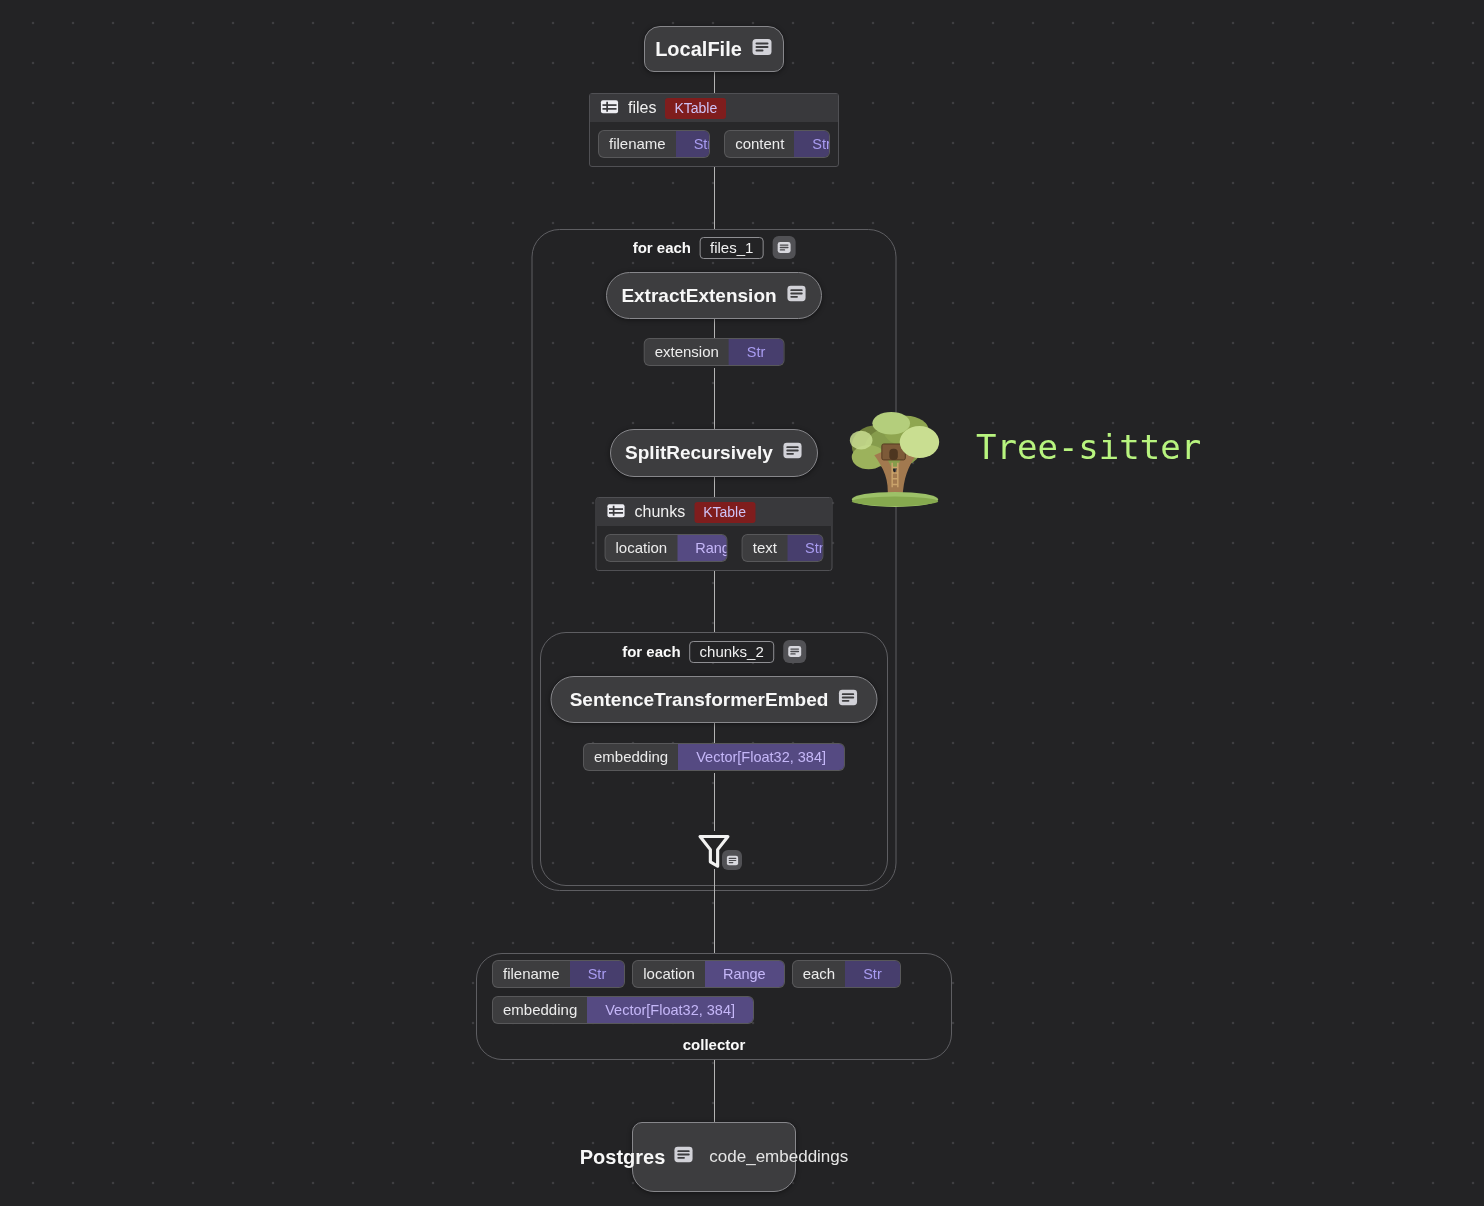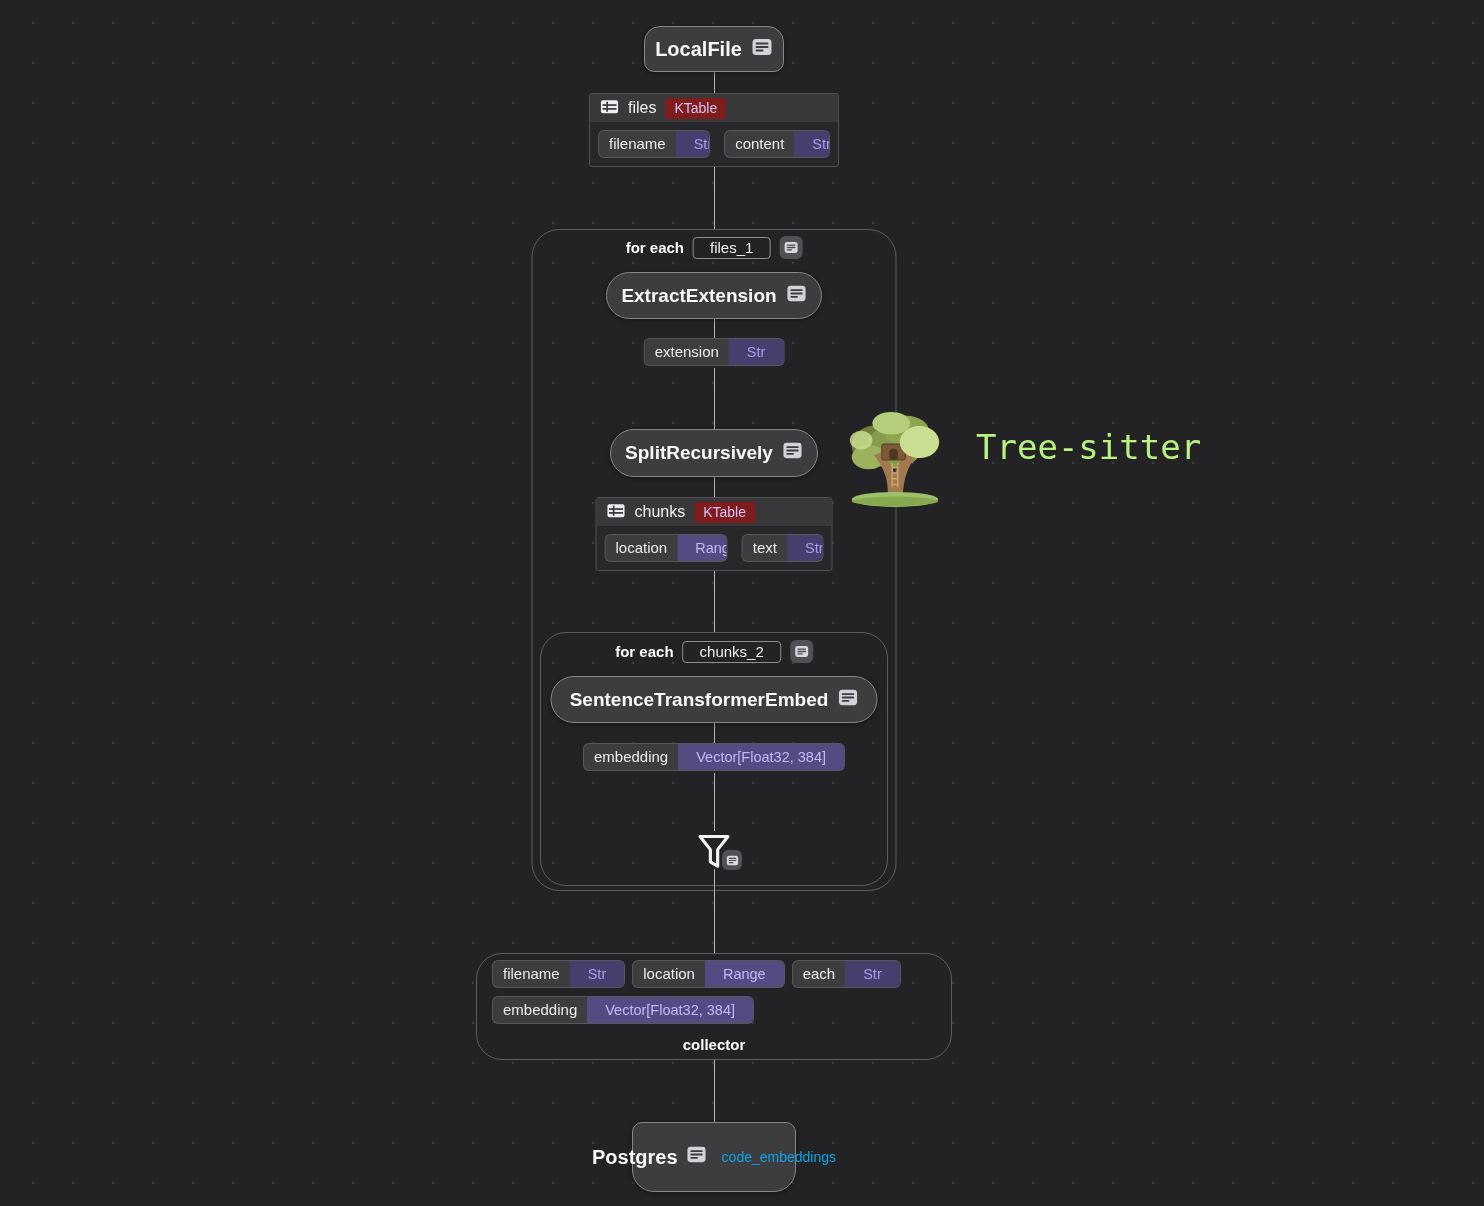--- a/index.html
+++ b/index.html
@@ -16,34 +16,34 @@
 
   
   .edge { position:absolute; left:713.5px; width:1.5px; background:#b4b4b4; z-index:1; }
 
   
   .group { position:absolute; border:1.4px solid #5e5e62; border-radius:28px; z-index:0; }
 
   
   .foreach { display:flex; align-items:center; gap:9px; z-index:2; }
   .foreach-label { font-weight:bold; font-size:15px; color:#fafafa; }
-  .foreach-arg { border:1px solid #8f8f93; border-radius:4px; padding:1px 16px 2px; font-size:15px; color:#f2f2f2; }
+  .foreach-arg { border:1px solid #8f8f93; border-radius:4px; padding:1px 9px 2px; font-size:15px; color:#f2f2f2; }
   .icon-btn { width:23px; height:23px; border-radius:6px; background:#515155; display:flex; align-items:center; justify-content:center; }
 
   
   .node {
     background:#3d3d3f; border:1.5px solid #87878b; color:#f7f7f7;
     display:flex; align-items:center; justify-content:center; gap:9px;
     font-weight:bold; z-index:2; box-shadow:0 1px 5px rgba(0,0,0,.45);
   }
   .node-src { border-radius:16px 16px 10px 10px; font-size:20px; }
   .node-pill { border-radius:26px; font-size:19px; }
   .node-sink { border-radius:10px 10px 22px 22px; flex-direction:row; gap:15px; }
   .sink-title { display:flex; align-items:center; gap:8px; font-size:20px; }
-  .sink-sub { font-size:14px; font-weight:normal; color:#0ea5e9; }
+  .sink-sub { font-size:17px; font-weight:normal; color:#e5e5e5; }
 
   
   .ktable { border:1px solid #505054; border-radius:3px; background:#28282a; z-index:2; }
   .ktable-header { display:flex; align-items:center; gap:9px; background:#39393c; height:28px; padding:0 10px; }
   .ktable-name { color:#f0f0f0; font-size:16px; }
   .badge-kind { background:#7f1d1d; color:#cfc3f7; padding:2px 9px 3px; border-radius:3px; font-size:14px; }
   .ktable-body { display:flex; gap:14px; padding:8px 8px; }
 
   
   .chip { display:inline-flex; align-items:stretch; border-radius:6px; overflow:hidden;

